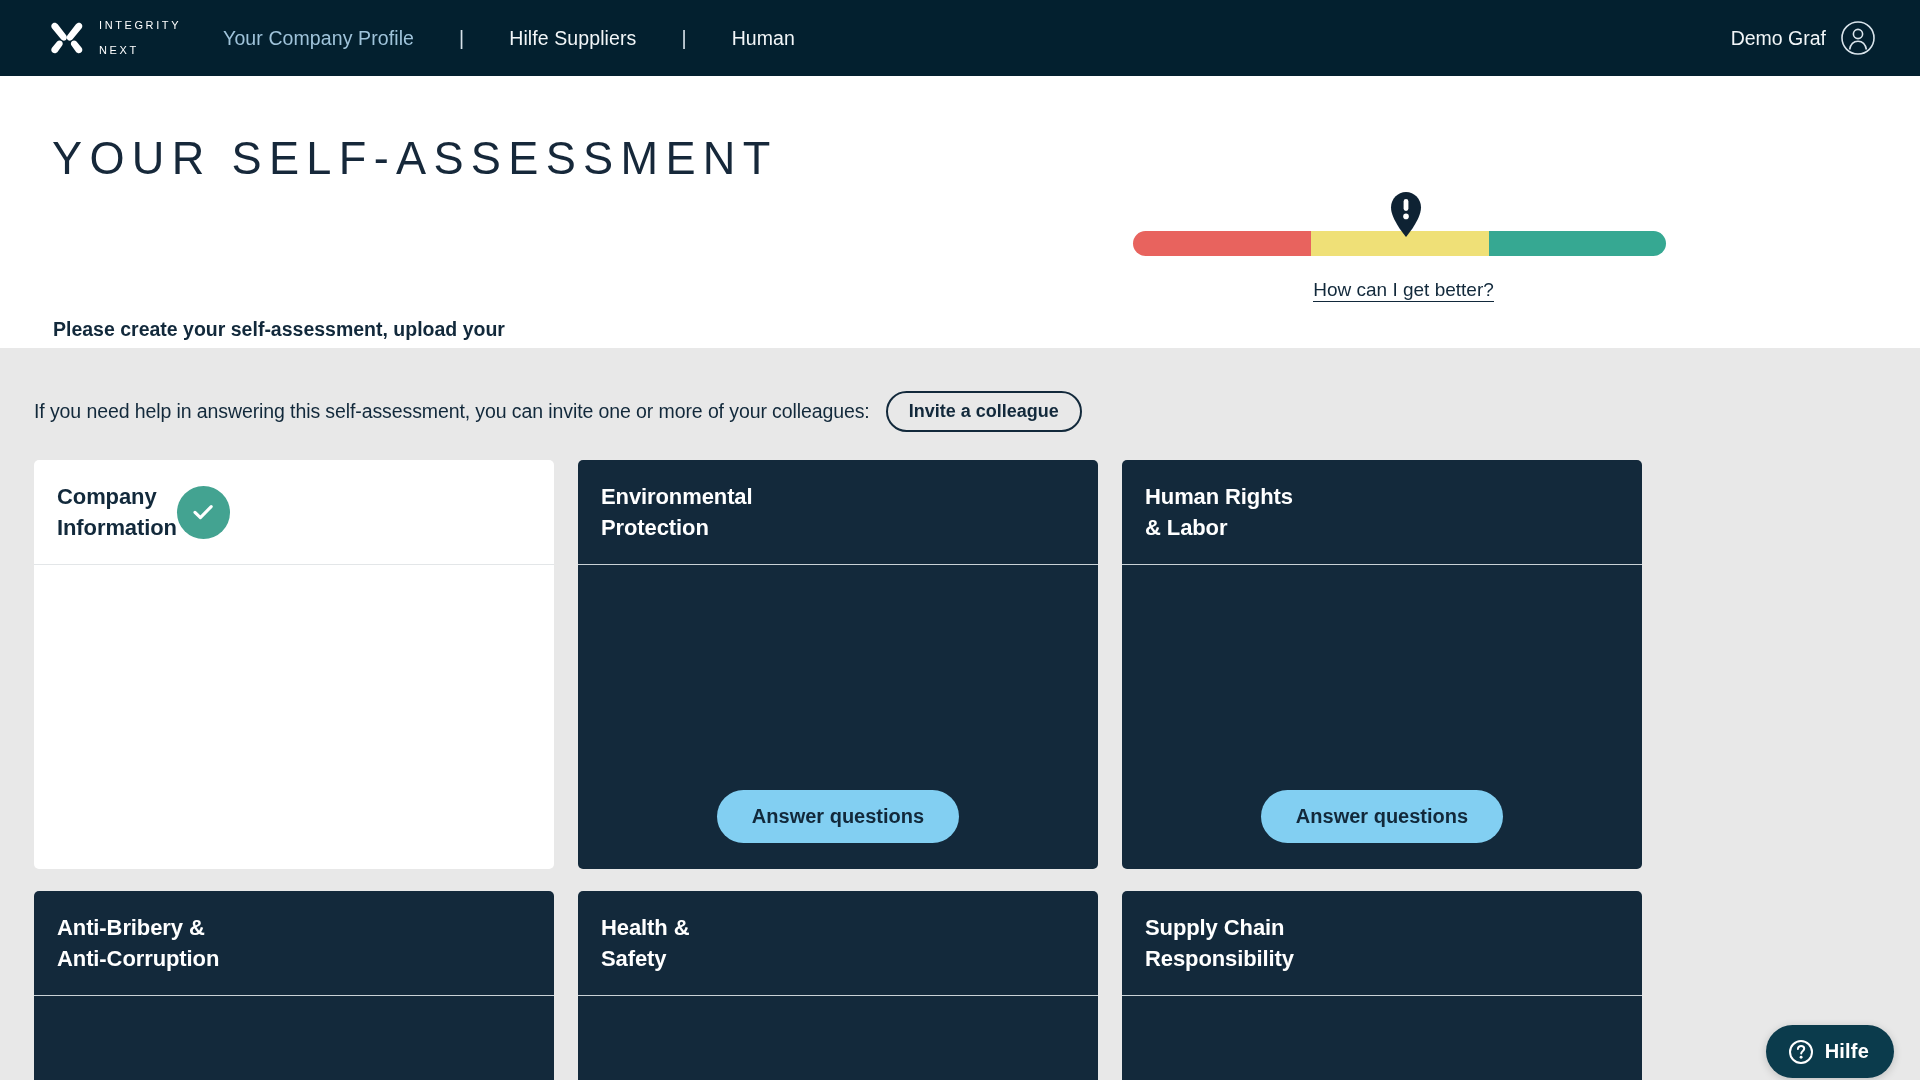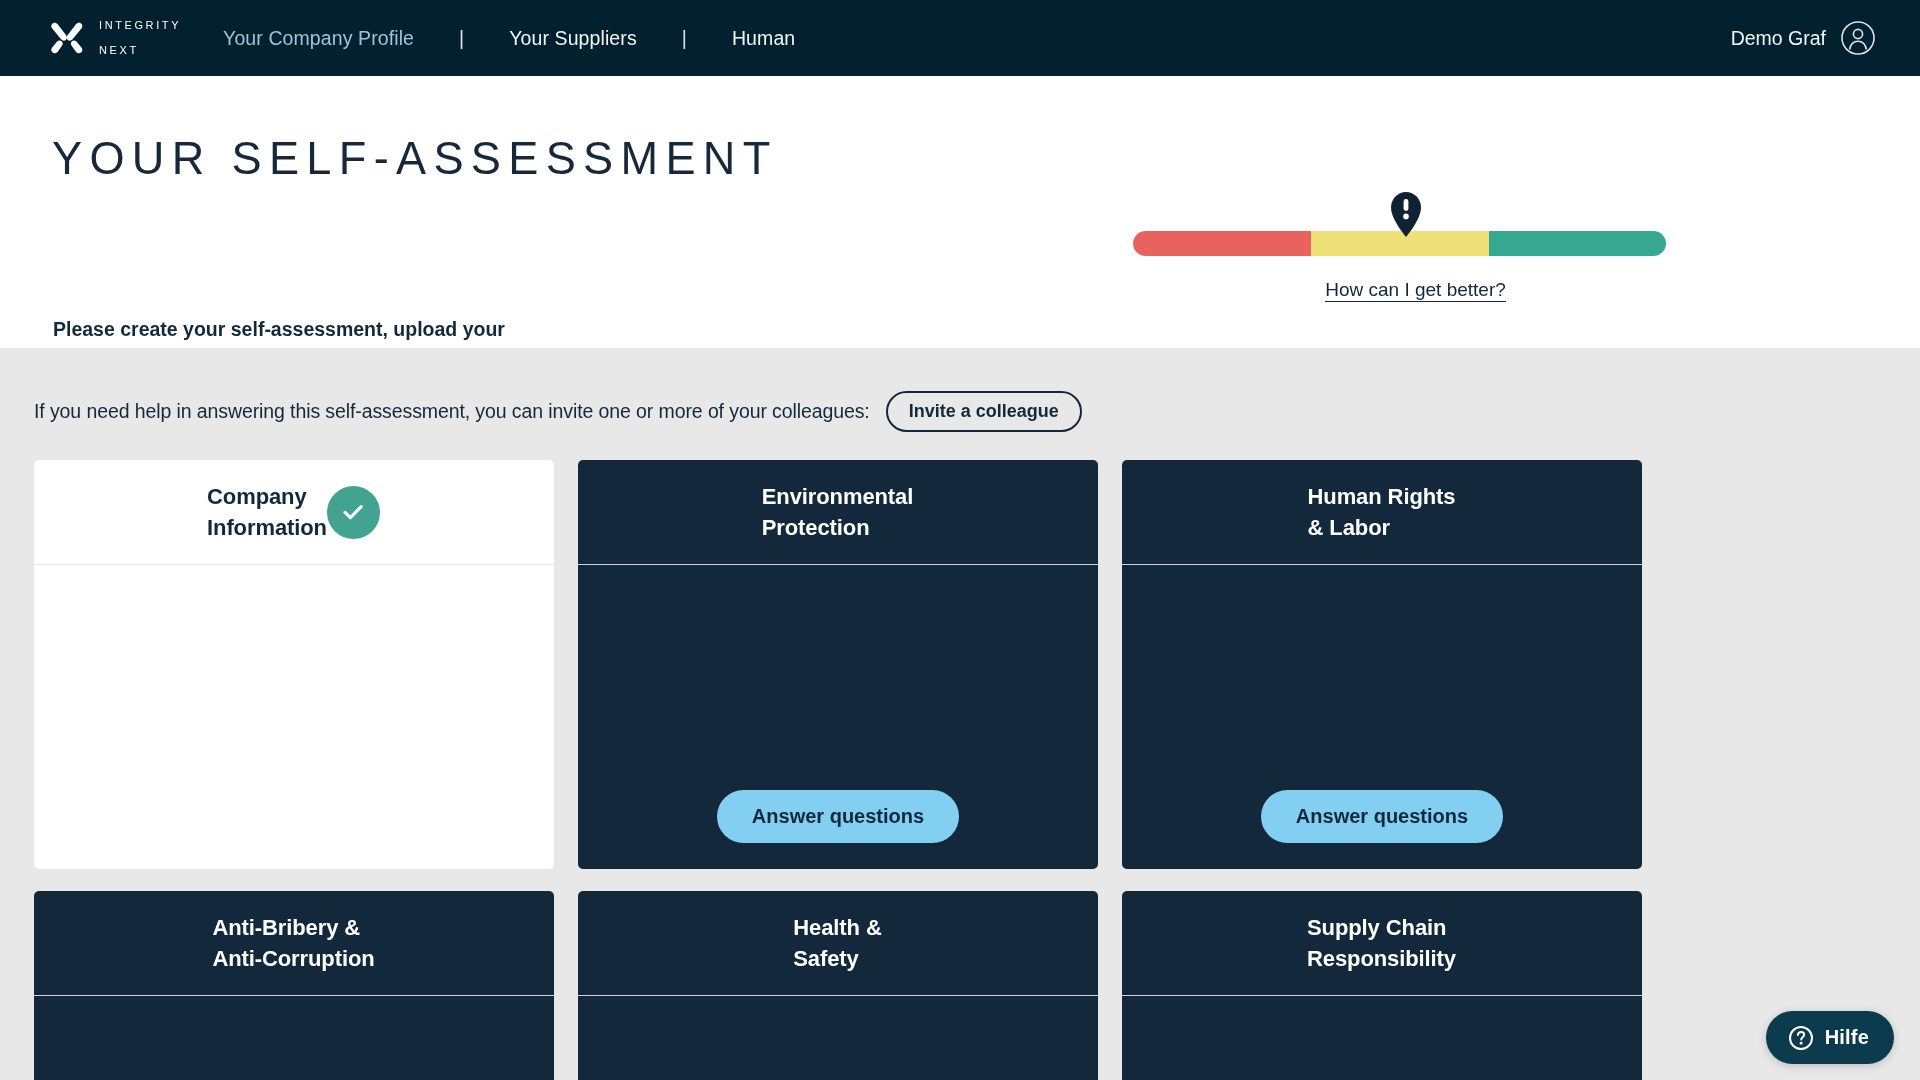--- a/index.html
+++ b/index.html
@@ -144,21 +144,21 @@
   .marker {
     position: absolute;
     left: 251px;
     top: -45px;
     width: 44px;
     height: 52px;
   }
 
   .gauge-link {
     position: absolute;
-    left: 16px;
+    left: 4px;
     top: 48px;
     width: 533px;
     text-align: center;
   }
   .gauge-link a {
     font-size: 19px;
     color: #12293B;
     text-decoration: none;
     border-bottom: 1px solid #12293B;
     padding-bottom: 1px;
@@ -216,21 +216,21 @@
     height: 409px;
   }
   .card.light {
     background: #FFFFFF;
   }
 
   .card-head {
     min-height: 105px;
     display: flex;
     align-items: center;
-    justify-content: center;
+    justify-content: flex-start;
     padding: 0 24px 0 23px;
     border-bottom: 1px solid #C9D1D6;
     position: relative;
   }
   .card.light .card-head { border-bottom: 1px solid #E3E6E8; }
 
   .card-title {
     font-size: 22px;
     font-weight: bold;
     line-height: 1.42;
@@ -296,21 +296,21 @@
     cursor: pointer;
     line-height: 1;
     white-space: nowrap;
   }
   .card-action.blue { margin-bottom: 26px; }
 
   
   .help-widget {
     position: fixed;
     right: 26px;
-    bottom: 16px;
+    bottom: 2px;
     background: #0B3B4C;
     color: #FFFFFF;
     border-radius: 28px;
     height: 53px;
     display: flex;
     align-items: center;
     gap: 11px;
     padding: 0 25px 0 22px;
     cursor: pointer;
     box-shadow: 0 2px 8px rgba(0,0,0,0.18);
@@ -338,21 +338,21 @@
     </svg>
     <div class="brand-words">
       <span>INTEGRITY</span>
       <span>NEXT</span>
     </div>
   </div>
 
   <nav class="nav-links">
     <a href="#" class="active">Your Company Profile</a>
     <span class="nav-sep">|</span>
-    <a href="#">Your Suppliers</a>
+    <a href="#">Hilfe Suppliers</a>
     <span class="nav-sep">|</span>
     <a href="#">Human</a>
   </nav>
 
   <div class="user-area">
     <span class="user-name">Demo Graf</span>
     <svg class="avatar-icon" viewBox="0 0 36 36">
       <circle cx="18" cy="18" r="16" fill="none" stroke="#D9E4EB" stroke-width="1.6"></circle>
       <circle cx="18" cy="14" r="4.6" fill="none" stroke="#D9E4EB" stroke-width="1.6"></circle>
       <path d="M9.6 29.5 C10.6 23.8 14.0 21.2 18 21.2 C22 21.2 25.4 23.8 26.4 29.5" fill="none" stroke="#D9E4EB" stroke-width="1.6"></path>

